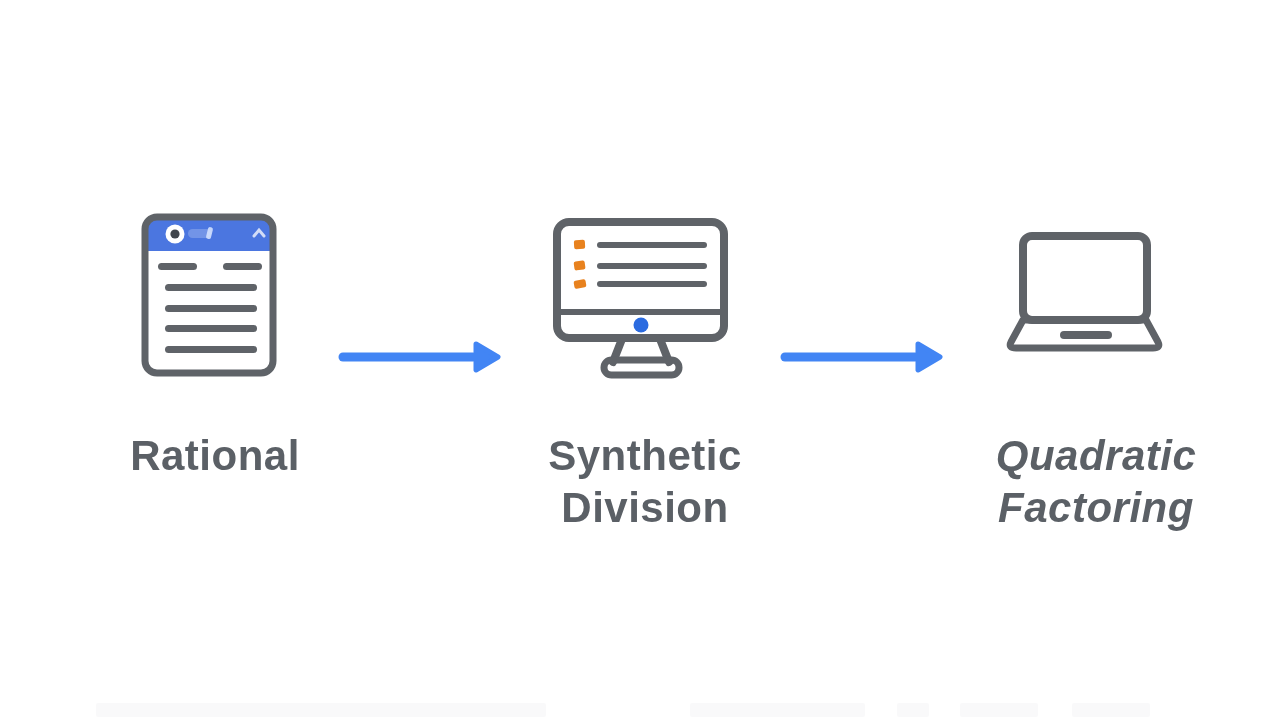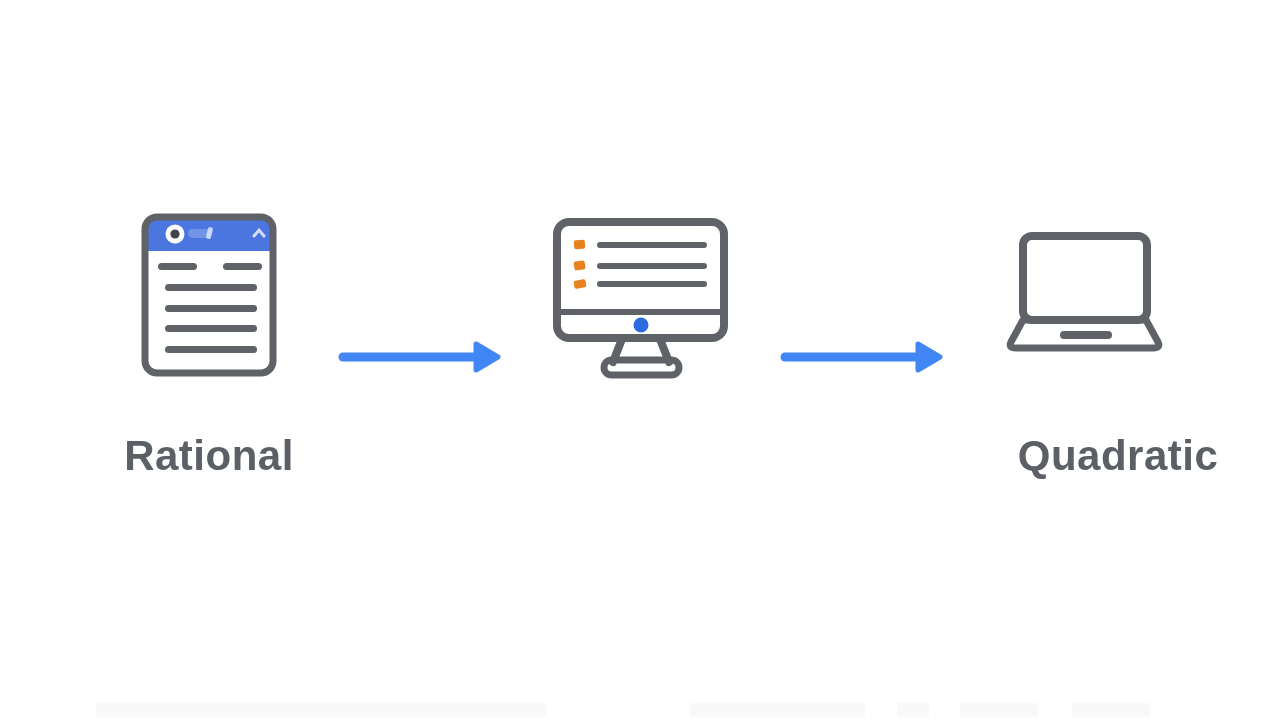--- a/index.html
+++ b/index.html
@@ -37,23 +37,23 @@
   .step-label {
     position: absolute;
     top: 430px;
     text-align: center;
     color: var(--text-gray);
     font-size: 42px;
     font-weight: bold;
     letter-spacing: 0.5px;
     line-height: 52px;
   }
-  .label-1 { left: 84px;  width: 250px; }
+  .label-1 { left: 90px;  width: 250px; }
   .label-2 { left: 520px; width: 250px; }
-  .label-3 { left: 981px; width: 274px; }
+  .label-3 { left: 959px; width: 274px; font-style: italic; }
 
   
   .ghost {
     position: absolute;
     top: 703px;
     height: 14px;
     background: rgba(95, 99, 104, 0.035);
     border-radius: 2px;
   }
 </style>
@@ -123,23 +123,28 @@
       <rect class="stroke-gray" x="19" y="6" width="124" height="84" rx="9" fill="#ffffff" stroke-width="8"></rect>
       <path class="stroke-gray" d="M19,90 L7,112 Q4,118 12,118 L149,118 Q157,118 154,112 L142,90 Z" fill="#ffffff" stroke-width="7" stroke-linejoin="round"></path>
       <rect class="fill-gray" x="56" y="101" width="52" height="8" rx="4"></rect>
     </svg>
   </div>
 
   <div class="step-label label-1">
     <div>Rational</div>
   </div>
 
+  <div class="step-label label-2">
+    <div>Synthetic</div>
+    <div>Division</div>
+  </div>
 
   <div class="step-label label-3">
     <div>Quadratic</div>
+    <div>Factoring</div>
   </div>
 
   <div class="ghost" style="left:96px;  width:450px;"></div>
   <div class="ghost" style="left:690px; width:175px;"></div>
   <div class="ghost" style="left:897px; width:32px;"></div>
   <div class="ghost" style="left:960px; width:78px;"></div>
   <div class="ghost" style="left:1072px; width:78px;"></div>
 
 </div>
 

